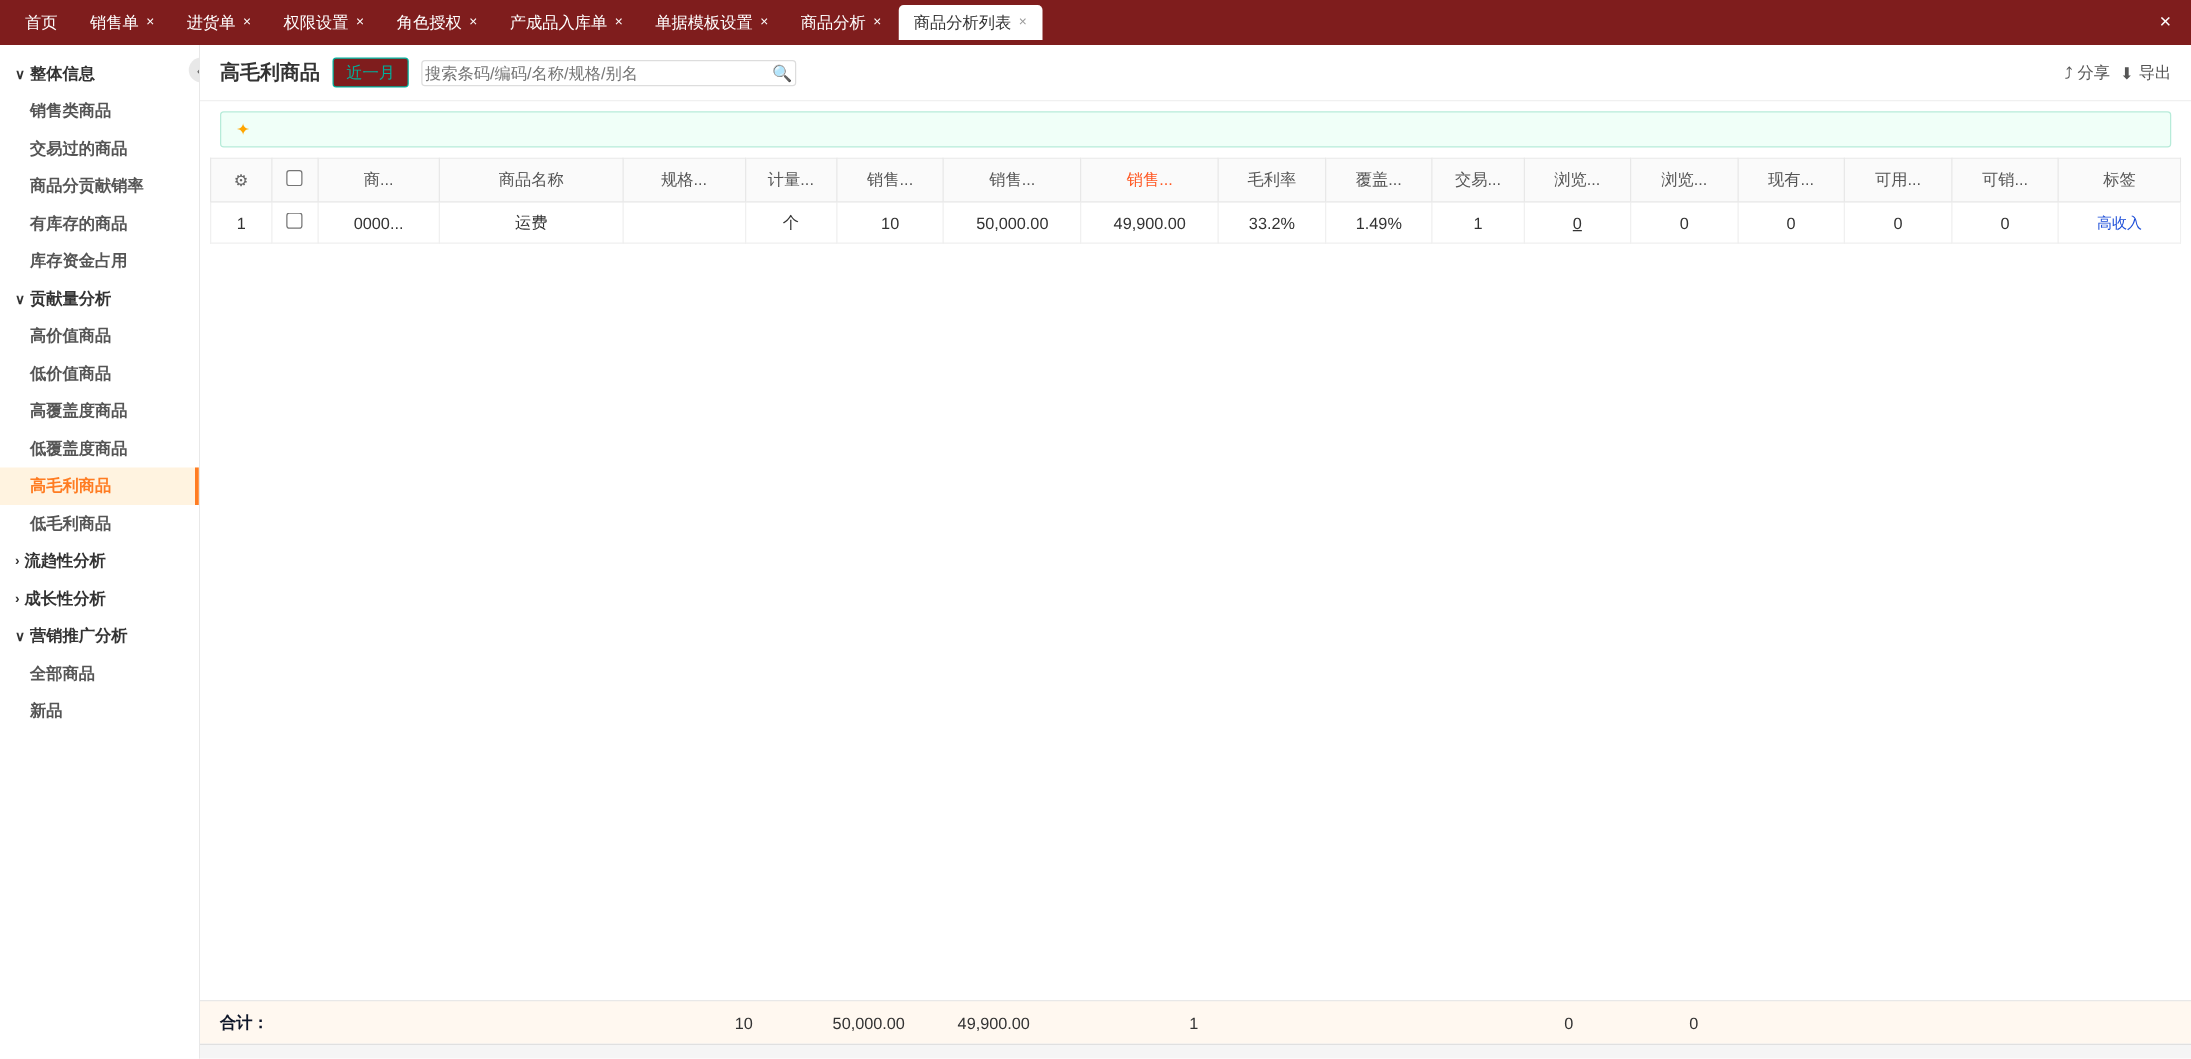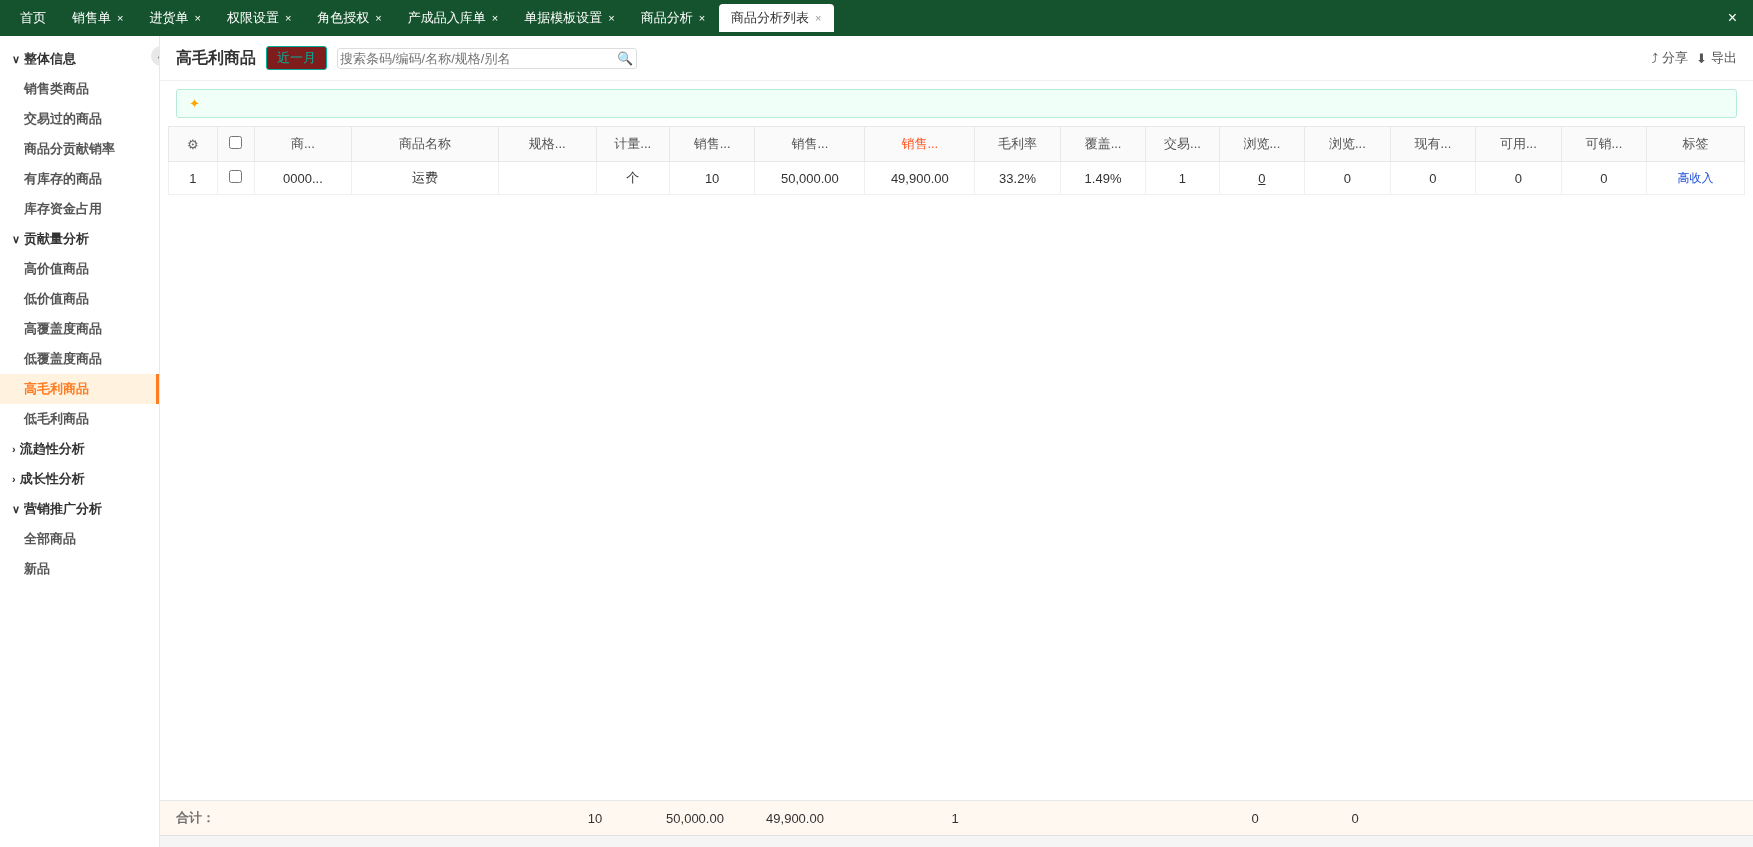--- a/index.html
+++ b/index.html
@@ -2,21 +2,21 @@
 <html><head>
   <meta charset="utf-8">
   <style>
     * { box-sizing: border-box; margin: 0; padding: 0; font-family: 'Microsoft YaHei', Arial, sans-serif; font-size: 13px; }
     body { background: #f0f0f0; overflow: hidden; }
 
     
     .top-nav {
       display: flex;
       align-items: center;
-      background: #14532d;
+      background: #7f1d1d;
       height: 36px;
       padding: 0 8px;
       gap: 2px;
       position: relative;
     }
     .top-nav .nav-item {
       display: flex;
       align-items: center;
       padding: 0 12px;
       height: 28px;
@@ -223,21 +223,21 @@
     .table-footer {
       display: flex;
       align-items: center;
       padding: 8px 16px;
       background: #fff8f0;
       border-top: 1px solid #e8e8e8;
       font-size: 13px;
       color: #333;
       gap: 20px;
     }
-    .footer-label { font-weight: bold; color: #737373; }
+    .footer-label { font-weight: bold; color: #0f172a; }
     .footer-cell { min-width: 80px; text-align: center; }
 
     
     .scroll-bar-area {
       height: 12px;
       background: #f5f5f5;
       border-top: 1px solid #e0e0e0;
     }
 
     .col-seq { width: 40px; }

